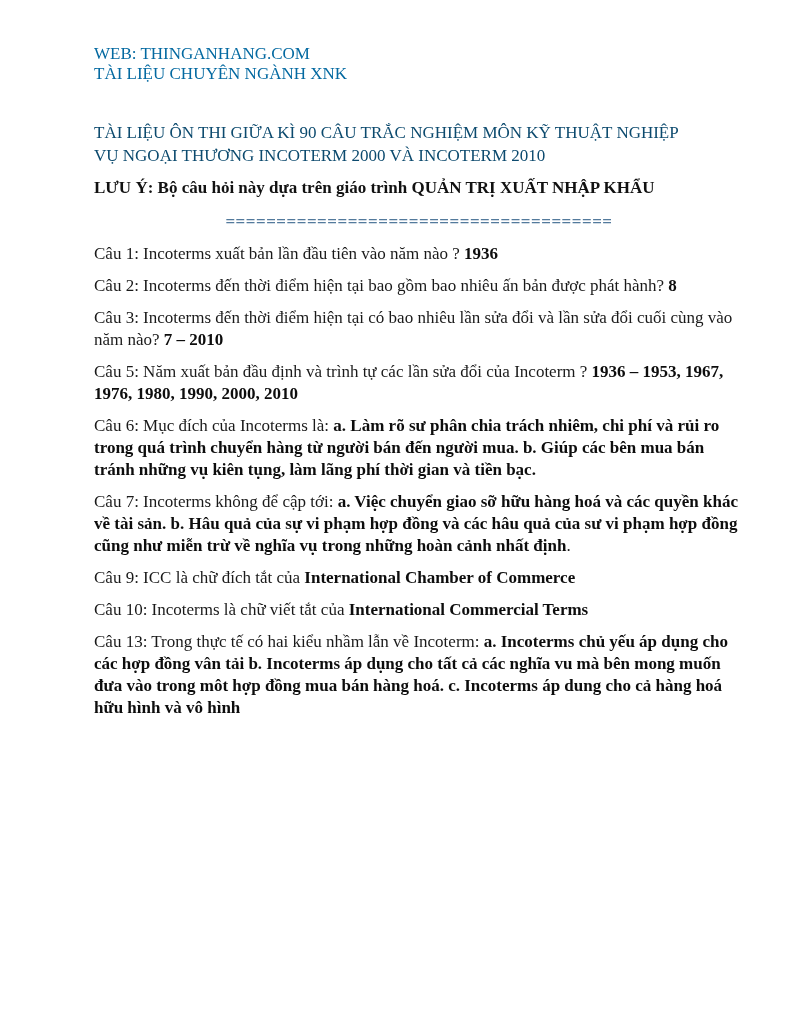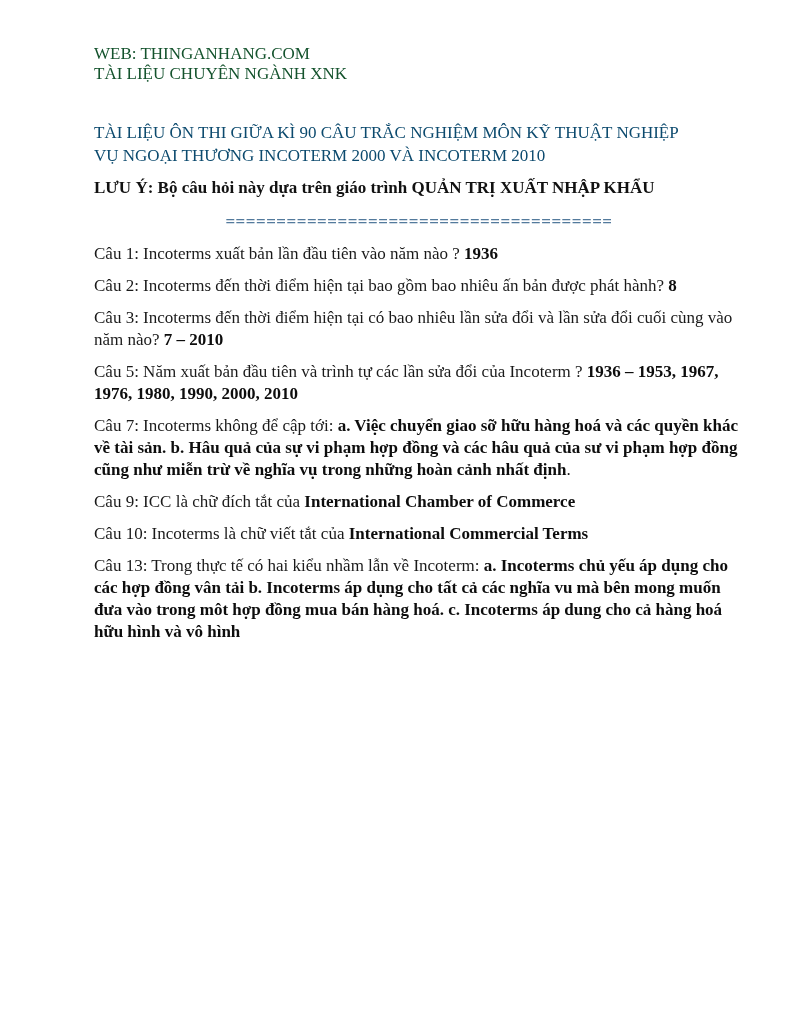--- a/index.html
+++ b/index.html
@@ -10,21 +10,21 @@
     box-sizing: border-box;
     padding: 44px 56px 0 94px;
     background: #ffffff;
     font-family: "Liberation Serif", serif;
     font-size: 17px;
     color: #1a1a1a;
     overflow: hidden;
   }
   .header-line {
     line-height: 20px;
-    color: #14532d;
+    color: #0369a1;
     font-size: 17px;
   }
   .doc-title {
     margin: 37px 0 4px 0;
     line-height: 23px;
     white-space: pre-line;
     color: #0c4a6e;
   }
   .note {
     margin: 10px 0 0 0;
@@ -60,19 +60,20 @@
 VỤ NGOẠI THƯƠNG INCOTERM 2000 VÀ INCOTERM 2010</p>
 
   <p class="note">LƯU Ý: Bộ câu hỏi này dựa trên giáo trình QUẢN TRỊ XUẤT NHẬP KHẨU</p>
 
   <div class="separator">======================================</div>
 
   <div class="questions">
       <p class="para"><span>Câu 1: Incoterms xuất bản lần đầu tiên vào năm nào ? </span><b>1936</b></p>
       <p class="para"><span>Câu 2: Incoterms đến thời điểm hiện tại bao gồm bao nhiêu ấn bản được phát hành?  </span><b>8</b></p>
       <p class="para"><span>Câu 3: Incoterms đến thời điểm hiện tại có bao nhiêu lần sửa đổi và lần sửa đổi cuối cùng vào năm nào? </span><b>7 – 2010</b></p>
-      <p class="para"><span>Câu 5: Năm xuất bản đầu tiên và trình tự các lần sửa đổi của Incoterm ? </span><b>1936 – 1953, 1967, 1976, 1980, 1990, 2000, 2010</b></p>
+      <p class="para"><span>Câu 5: Năm xuất bản đầu định và trình tự các lần sửa đổi của Incoterm ? </span><b>1936 – 1953, 1967, 1976, 1980, 1990, 2000, 2010</b></p>
+      <p class="para"><span>Câu 6: Mục đích của Incoterms là: </span><b>a. Làm rõ sư phân chia trách nhiêm, chi phí và rủi ro trong quá trình chuyển hàng từ người bán đến người mua. b. Giúp các bên mua bán tránh những vụ kiên tụng, làm lãng phí thời gian và tiền bạc.</b></p>
       <p class="para"><span>Câu 7: Incoterms không để cập tới: </span><b>a. Việc chuyển giao sỡ hữu hàng hoá và các quyền khác về tài sản. b. Hâu quả của sự vi phạm hợp đồng và các hâu quả của sư vi phạm hợp đồng cũng như miễn trừ về nghĩa vụ trong những hoàn cảnh nhất định</b><span>.</span></p>
       <p class="para"><span>Câu 9: ICC là chữ đích tắt của </span><b>International Chamber of Commerce</b></p>
       <p class="para"><span>Câu 10: Incoterms là chữ viết tắt của </span><b>International Commercial Terms</b></p>
       <p class="para"><span>Câu 13: Trong thực tế có hai kiểu nhầm lẫn về Incoterm: </span><b>a. Incoterms chủ yếu áp dụng cho các hợp đồng vân tải b. Incoterms áp dụng cho tất cả các nghĩa vu mà bên mong muốn đưa vào trong môt hợp đồng mua bán hàng hoá. c. Incoterms áp dung cho cả hàng hoá hữu hình và vô hình</b></p>
     </div>
 </div>
 
 </body></html>

